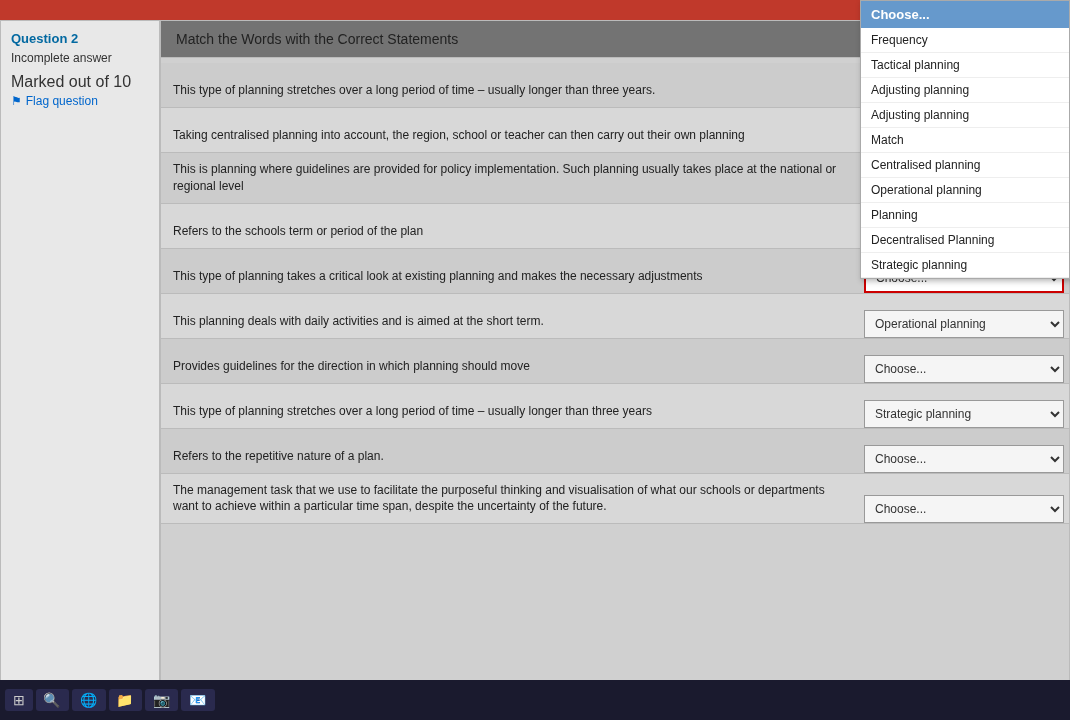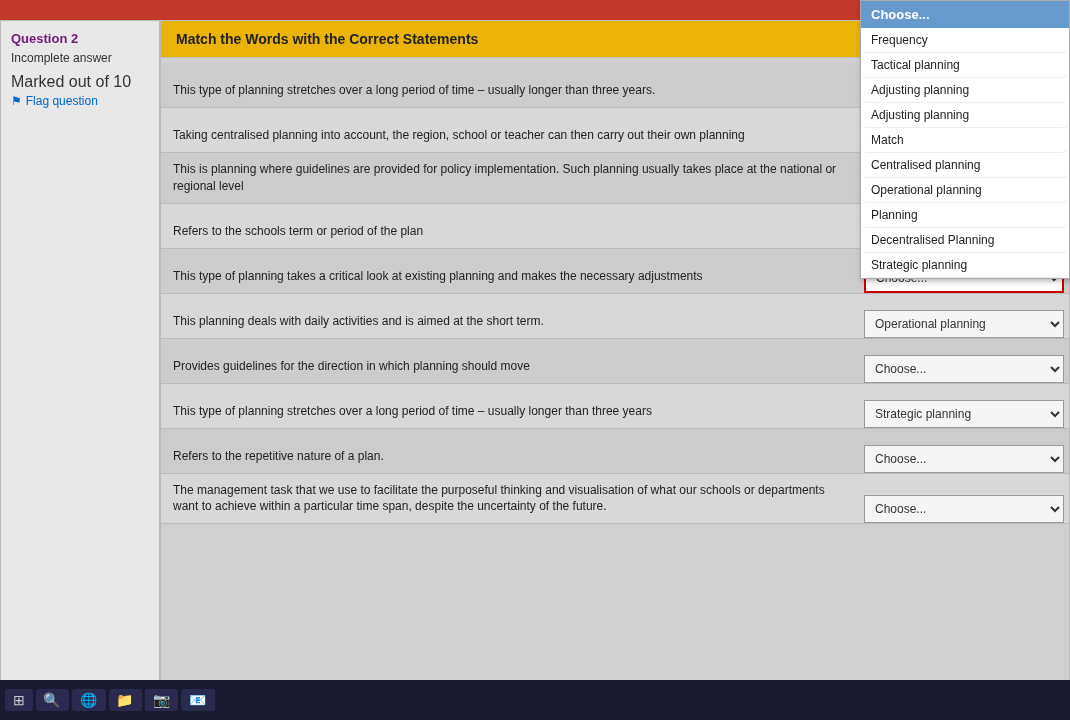--- a/index.html
+++ b/index.html
@@ -26,21 +26,21 @@
       width: 160px;
       background: #e8e8e8;
       border: 1px solid #bbb;
       padding: 10px;
       flex-shrink: 0;
     }
 
     .sidebar .question-label {
       font-weight: bold;
       font-size: 13px;
-      color: #701a75;
+      color: #0369a1;
       margin-bottom: 5px;
     }
 
     .sidebar .status-label {
       font-size: 12px;
       color: #333;
       margin-bottom: 8px;
     }
 
     .sidebar .marked-label {
@@ -61,24 +61,24 @@
     .content-area {
       flex: 1;
       background: #d0d0d0;
       border: 1px solid #bbb;
       display: flex;
       flex-direction: column;
       position: relative;
     }
 
     .content-header {
-      background: #eab308;
+      background: #737373;
       padding: 10px 15px;
       font-size: 14px;
-      font-weight: bold;
+      font-weight: normal;
       color: #222;
       border-bottom: 1px solid #bbb;
     }
 
     .question-rows {
       flex: 1;
       overflow-y: auto;
       padding: 5px 0;
     }
 
@@ -149,21 +149,20 @@
       font-size: 13px;
       font-weight: bold;
     }
 
     .dropdown-overlay .dropdown-item {
       padding: 5px 10px;
       font-size: 12px;
       color: #222;
       cursor: pointer;
       border-bottom: 1px solid #eee;
-      border-radius: 7px;
     }
 
     .number-badge {
       position: absolute;
       top: 0;
       right: 0;
       background: #6699cc;
       color: #fff;
       width: 25px;
       height: 40px;

